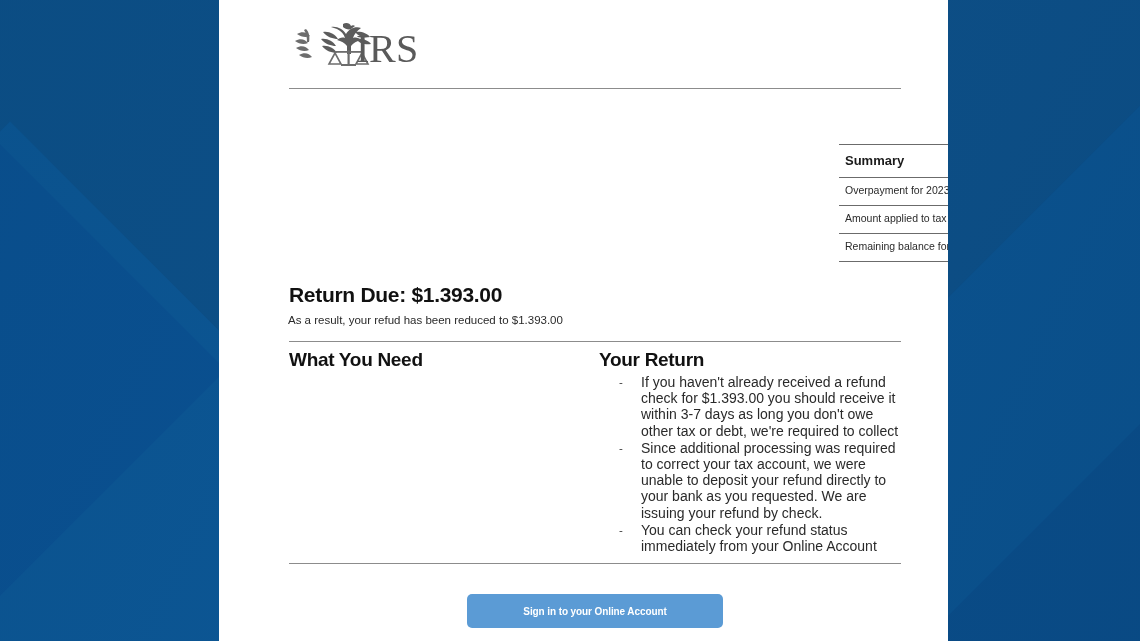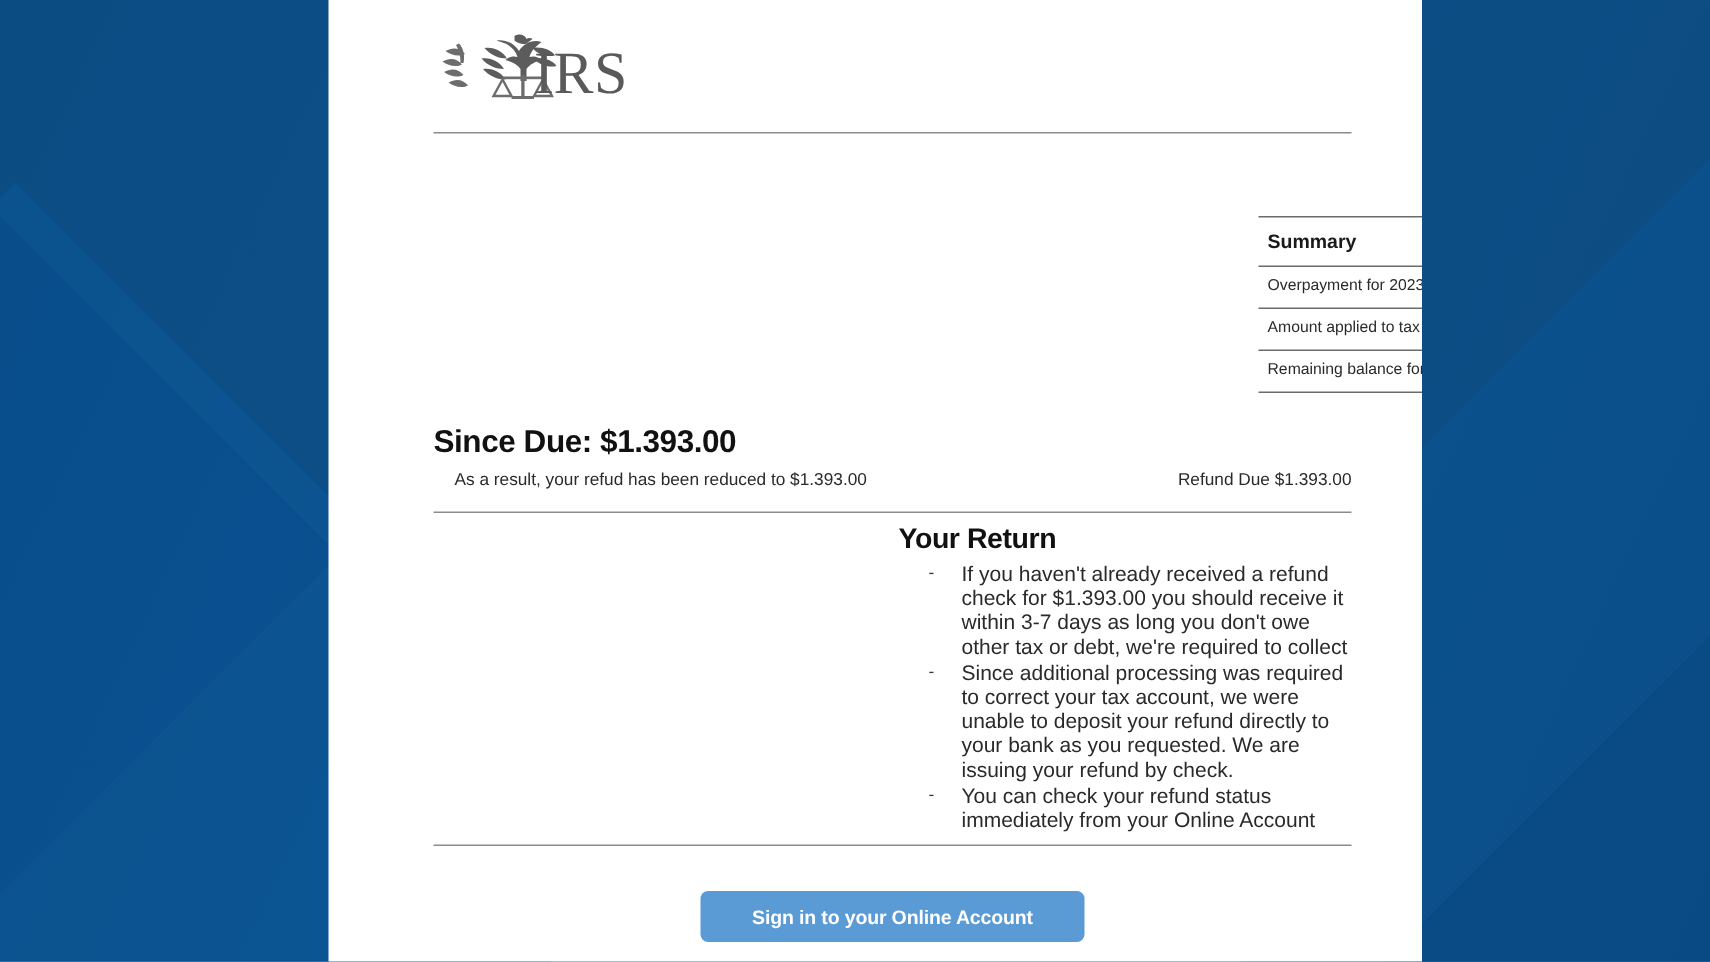--- a/index.html
+++ b/index.html
@@ -171,21 +171,21 @@
     left: 70px;
     top: 283px;
     font-size: 21px;
     font-weight: bold;
     color: #111;
     letter-spacing: -0.3px;
     white-space: nowrap;
   }
   .return-sub {
     position: absolute;
-    left: 84px;
+    left: 69px;
     top: 314px;
     font-size: 11.5px;
     color: #2a2a2a;
     white-space: nowrap;
   }
   .refund-due-right {
     position: absolute;
     left: 400px;
     top: 314px;
     width: 282px;
@@ -248,21 +248,21 @@
     position: absolute;
     left: 248px;
     top: 594px;
     width: 256px;
     height: 34px;
     background: #5b9bd5;
     border: none;
     border-radius: 5px;
     color: #ffffff;
     font-family: "Liberation Sans", sans-serif;
-    font-size: 13px;
+    font-size: 10px;
     font-weight: bold;
     cursor: pointer;
     letter-spacing: -0.1px;
   }
 </style>
 </head>
 <body>
 
 <div id="backdrop">
   <div class="bg-shape-a"></div>
@@ -335,26 +335,26 @@
       </div>
 
       <div class="sum-row">
         <span class="lbl">Remaining balance for 2023</span>
 
       </div>
 
       <div class="summary-bottom-rule"></div>
     </div>
 
-    <div class="return-due">Since Due: $1.393.00</div>
+    <div class="return-due">Return Due: $1.393.00</div>
     <div class="return-sub">As a result, your refud has been reduced to $1.393.00</div>
-    <div class="refund-due-right">Refund Due $1.393.00</div>
 
     <div class="rule rule-mid"></div>
 
+    <div class="col-head-left">What You Need</div>
     <div class="col-head-right">Your Return</div>
 
     <div class="bullets">
       <div class="bullet">
         <span class="dash">-</span>
         <span class="btext">If you haven't already received a refund check for $1.393.00 you should receive it within 3-7 days as long you don't owe other tax or debt, we're required to collect</span>
       </div>
       <div class="bullet">
         <span class="dash">-</span>
         <span class="btext">Since additional processing was required to correct your tax account, we were unable to deposit your refund directly to your bank as you requested. We are issuing your refund by check.</span>

